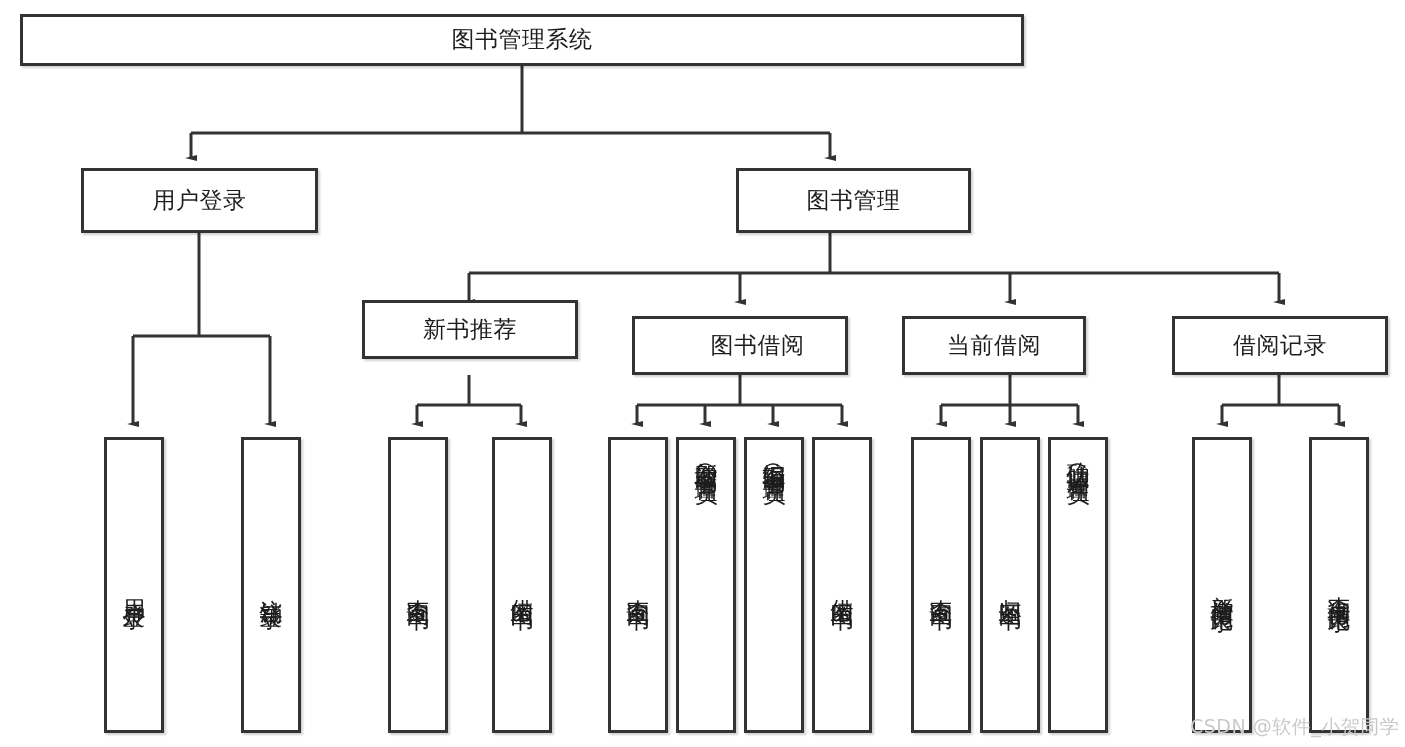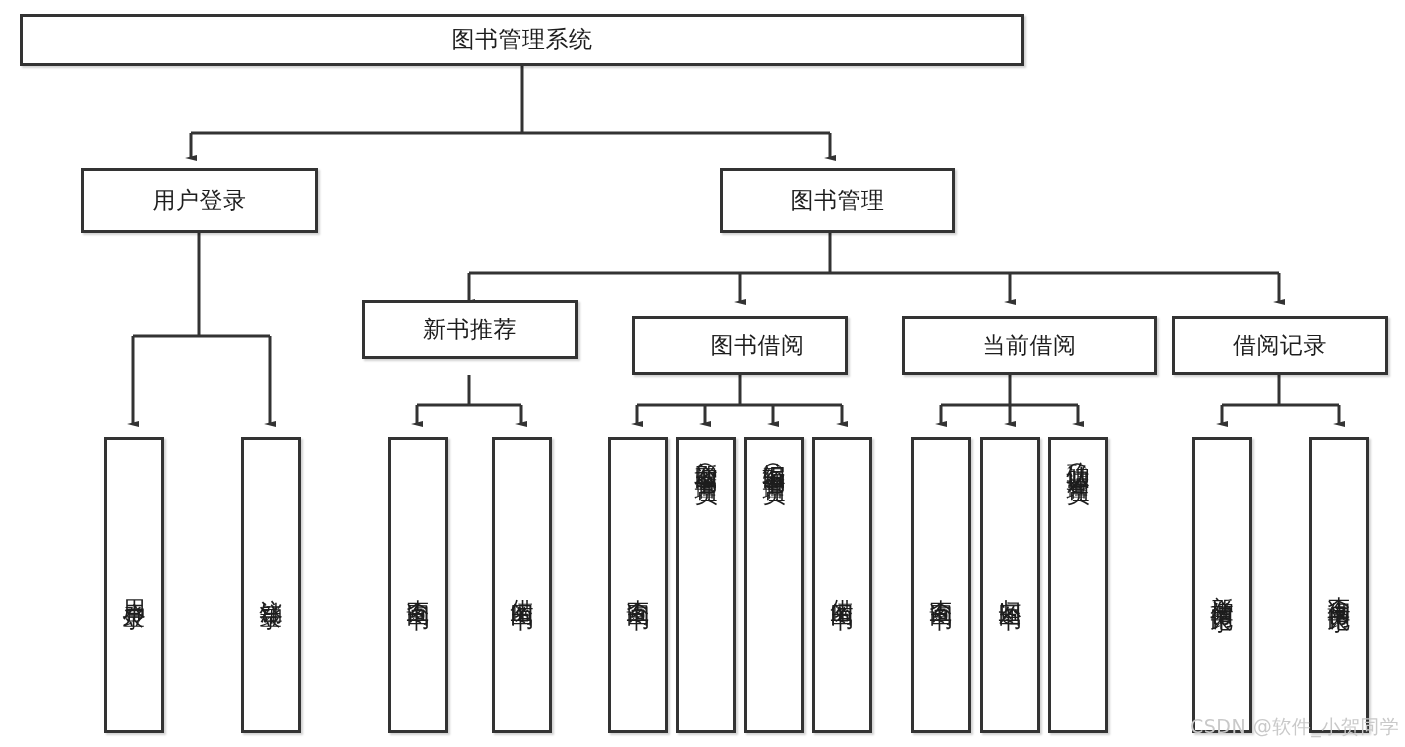--- a/index.html
+++ b/index.html
@@ -132,31 +132,31 @@
     </g>
   </svg>
 
   <div class="node horiz" style="left:20px; top:14px; width:1004px; height:52px;">
     <span>图书管理系统</span>
   </div>
 
   <div class="node horiz" style="left:81px; top:168px; width:237px; height:65px;">
     <span>用户登录</span>
   </div>
-  <div class="node horiz" style="left:720px; top:168px; width:235px; height:65px;">
+  <div class="node horiz" style="left:736px; top:168px; width:235px; height:65px;">
     <span>图书管理</span>
   </div>
 
   <div class="node horiz" style="left:362px; top:300px; width:216px; height:59px;">
     <span>新书推荐</span>
   </div>
   <div class="node horiz" style="left:632px; top:316px; width:216px; height:59px;padding-left:35px;">
     <span>图书借阅</span>
   </div>
-  <div class="node horiz" style="left:902px; top:316px; width:255px; height:59px;">
+  <div class="node horiz" style="left:902px; top:316px; width:184px; height:59px;">
     <span>当前借阅</span>
   </div>
   <div class="node horiz" style="left:1172px; top:316px; width:216px; height:59px;">
     <span>借阅记录</span>
   </div>
 
   <div class="node vert" style="left:104px; top:437px; width:60px; height:296px;">
     <div class="vert-inner">
         <span class="vtext">用户登录</span>
       </div>

